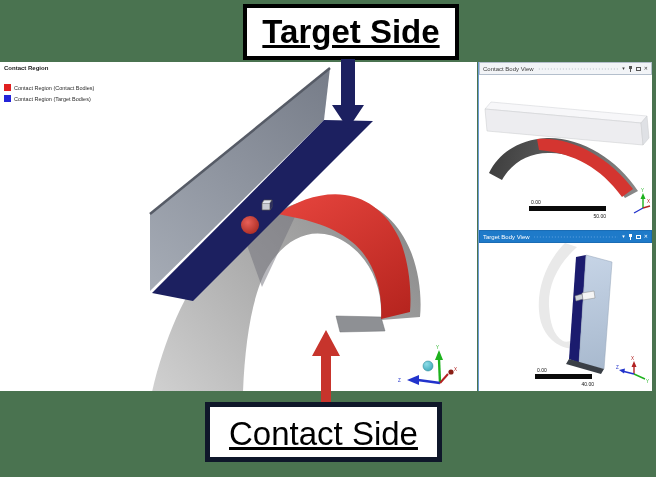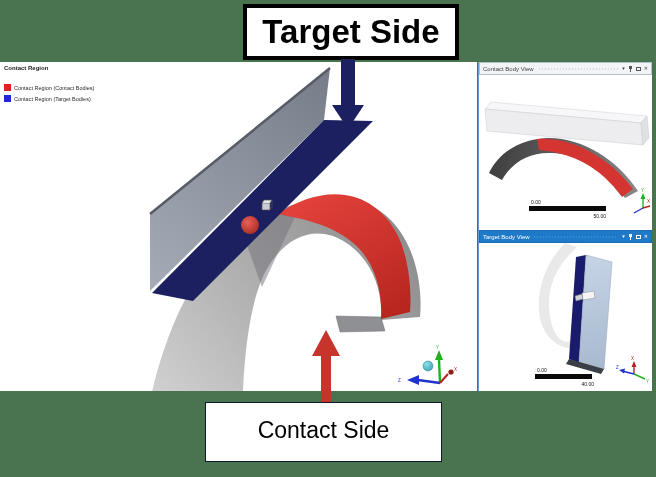--- a/index.html
+++ b/index.html
@@ -32,25 +32,25 @@
   .icon-pin{width:5px;height:6px;position:relative;}
   .icon-pin::before{content:"";position:absolute;left:1px;top:0;width:3px;height:3px;background:#555;}
   .icon-pin::after{content:"";position:absolute;left:2px;top:3px;width:1px;height:3px;background:#555;}
   .ph-blue .icon-pin::before,.ph-blue .icon-pin::after{background:#fff;}
   .icon-max{width:5px;height:4px;border:1px solid #555;box-sizing:border-box;}
   .ph-blue .icon-max{border-color:#fff;}
   .panel-body{position:absolute;left:0;width:173px;overflow:hidden;background:#fff;}
   .pb1{top:13px;height:155px;}
   .pb2{top:181px;height:148px;}
   
-  .ann-box{position:absolute;background:#ffffff;color:#000;text-align:center;box-sizing:border-box;}
+  .ann-box{position:absolute;background:#ffffff;color:#000;text-align:center;box-sizing:border-box;text-decoration:underline;}
   .box-target{left:243px;top:4px;width:216px;height:56px;border:4px solid #000;
               font-size:33px;font-weight:bold;line-height:48px;}
-  .box-contact{left:205px;top:402px;width:237px;height:60px;border:1px solid #0f172a;
-               font-size:23px;font-weight:normal;line-height:54px;}
+  .box-contact{left:205px;top:402px;width:237px;height:60px;border:5px solid #0f172a;
+               font-size:33px;font-weight:normal;line-height:54px;}
   .overlay{position:absolute;left:0;top:0;pointer-events:none;}
   .t5{font-size:5px;fill:#111;}
   .t45{font-size:4.5px;}
 </style>
 </head>
 <body>
 
 <div class="canvas">
 
   <div class="viewport">

